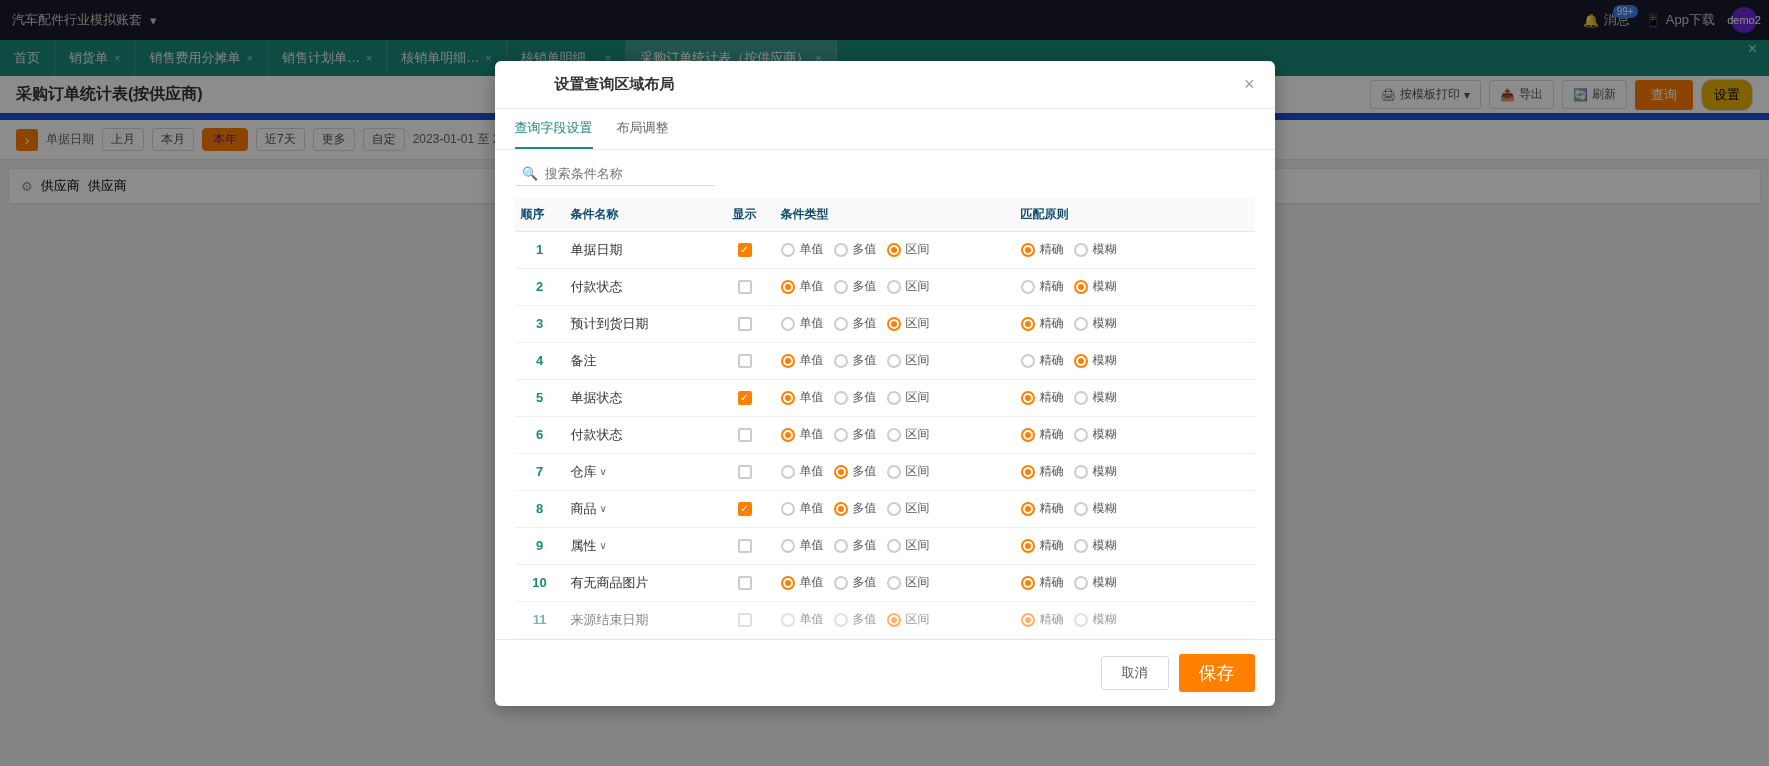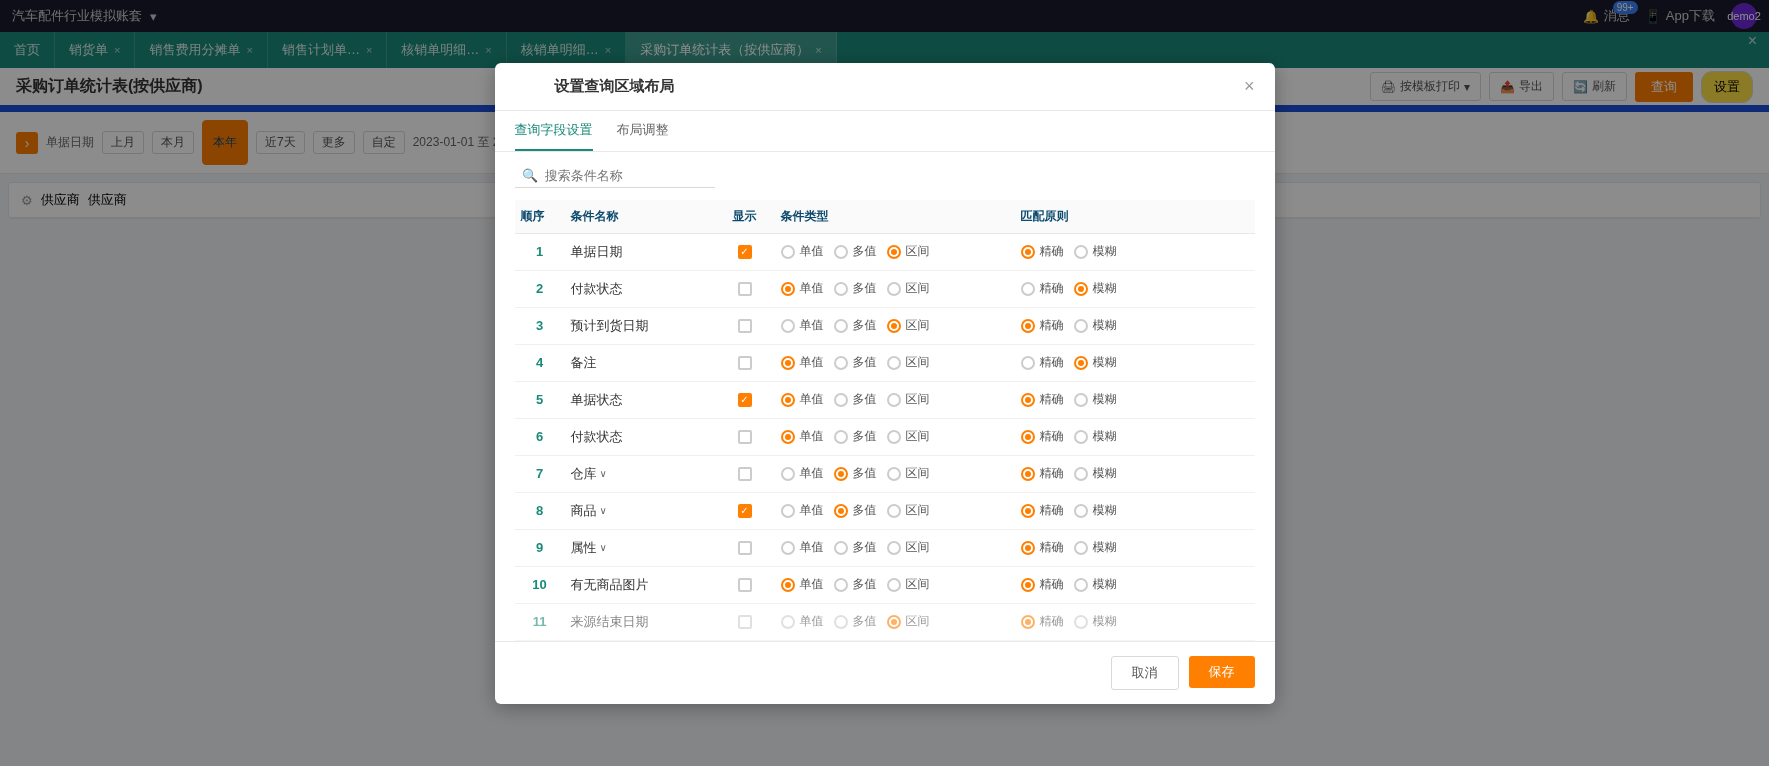--- a/index.html
+++ b/index.html
@@ -1,20 +1,20 @@
 <!DOCTYPE html>
 <html><head>
   <meta charset="utf-8">
   <style>
     * { box-sizing: border-box; margin: 0; padding: 0; }
     body { font-family: 'Microsoft YaHei', Arial, sans-serif; font-size: 13px; background: #f0f2f5; overflow: hidden; }
 
     
     .top-bar {
-      height: 32px;
+      height: 40px;
       background: #1a1a2e;
       display: flex;
       align-items: center;
       justify-content: space-between;
       padding: 0 12px;
       color: #ccc;
     }
     .top-bar-left { display: flex; align-items: center; gap: 8px; font-size: 13px; color: #ccc; }
     .top-bar-right { display: flex; align-items: center; gap: 16px; font-size: 13px; color: #ccc; }
     .notification-badge { position: relative; display: inline-flex; align-items: center; gap: 4px; }
@@ -57,35 +57,35 @@
       border-bottom: 7px solid #1d4ed8;
     }
     .page-title { font-size: 16px; font-weight: bold; color: #333; }
     .page-actions { display: flex; align-items: center; gap: 8px; }
     .btn-print, .btn-export, .btn-refresh {
       display: flex; align-items: center; gap: 4px;
       padding: 5px 10px; border: 1px solid #d9d9d9; border-radius: 3px;
       background: white; cursor: pointer; font-size: 12px; color: #555;
     }
     .btn-query { background: #ff7f00; color: white; border: none; padding: 6px 16px; border-radius: 3px; cursor: pointer; font-size: 13px; }
-    .btn-setting { background: #fde047; border: 1px solid #d9d9d9; padding: 6px 12px; border-radius: 11px; cursor: pointer; font-size: 13px; }
+    .btn-setting { background: #eab308; border: 1px solid #d9d9d9; padding: 6px 12px; border-radius: 11px; cursor: pointer; font-size: 13px; }
 
     
     .filter-bar {
       background: white;
       padding: 8px 16px;
       display: flex;
       align-items: center;
       gap: 8px;
       border-bottom: 1px solid #e8e8e8;
     }
     .filter-toggle { background: #ff7f00; color: white; border: none; width: 22px; height: 22px; border-radius: 3px; cursor: pointer; font-size: 14px; display: flex; align-items: center; justify-content: center; }
     .filter-label { color: #666; font-size: 12px; }
     .date-btn { padding: 2px 8px; border: 1px solid #d9d9d9; border-radius: 3px; cursor: pointer; font-size: 12px; background: white; color: #555; }
-    .date-btn.active { background: #ff7f00; color: #0c4a6e; border-color: #ff7f00; border-radius: 4px; padding: 13px 10px; }
+    .date-btn.active { background: #ff7f00; color: #701a75; border-color: #ff7f00; border-radius: 4px; padding: 2px 10px; }
     .date-range { font-size: 12px; color: #666; }
 
     
     .table-area {
       background: white;
       margin: 8px;
       border: 1px solid #e8e8e8;
       border-radius: 3px;
       overflow: hidden;
     }
@@ -158,27 +158,27 @@
     .cb.checked { background: #ff7f00; border-color: #ff7f00; color: white; font-size: 10px; }
 
     
     .modal-table::-webkit-scrollbar { width: 6px; }
     .modal-table::-webkit-scrollbar-thumb { background: #ccc; border-radius: 3px; }
 
     
     .modal-footer {
       padding: 14px 20px;
       display: flex;
-      align-items: flex-start;
+      align-items: center;
       justify-content: flex-end;
       gap: 10px;
       border-top: 1px solid #e8e8e8;
     }
     .btn-cancel { padding: 7px 20px; border: 1px solid #d9d9d9; border-radius: 3px; background: white; cursor: pointer; font-size: 13px; color: #555; }
-    .btn-save { padding: 7px 20px; border: none; border-radius: 3px; background: #ff7f00; color: white; cursor: pointer; font-size: 13px; }
+    .btn-save { padding: 7px 20px; border: none; border-radius: 3px; background: #ff7f00; color: white; cursor: pointer; font-size: 18px; }
 
     .dropdown-arrow { font-size: 10px; margin-left: 3px; color: #666; }
   </style>
 </head>
 <body>
 
 <div class="top-bar">
   <div class="top-bar-left">
     <span>汽车配件行业模拟账套</span>
     <span>▾</span>

